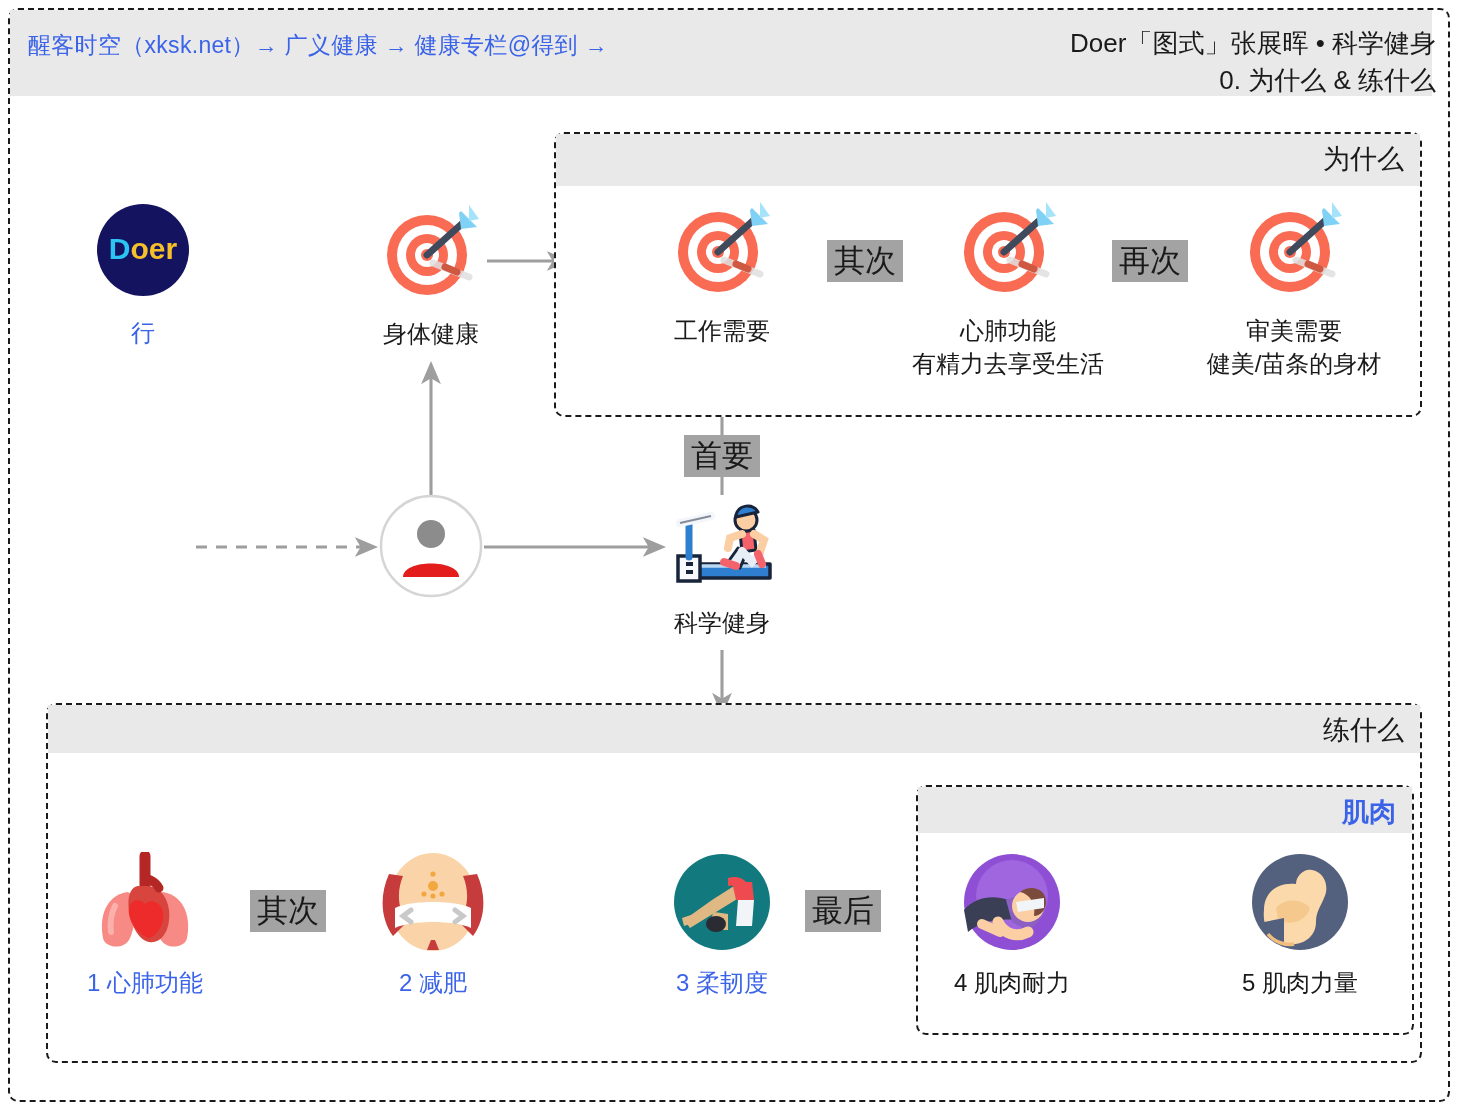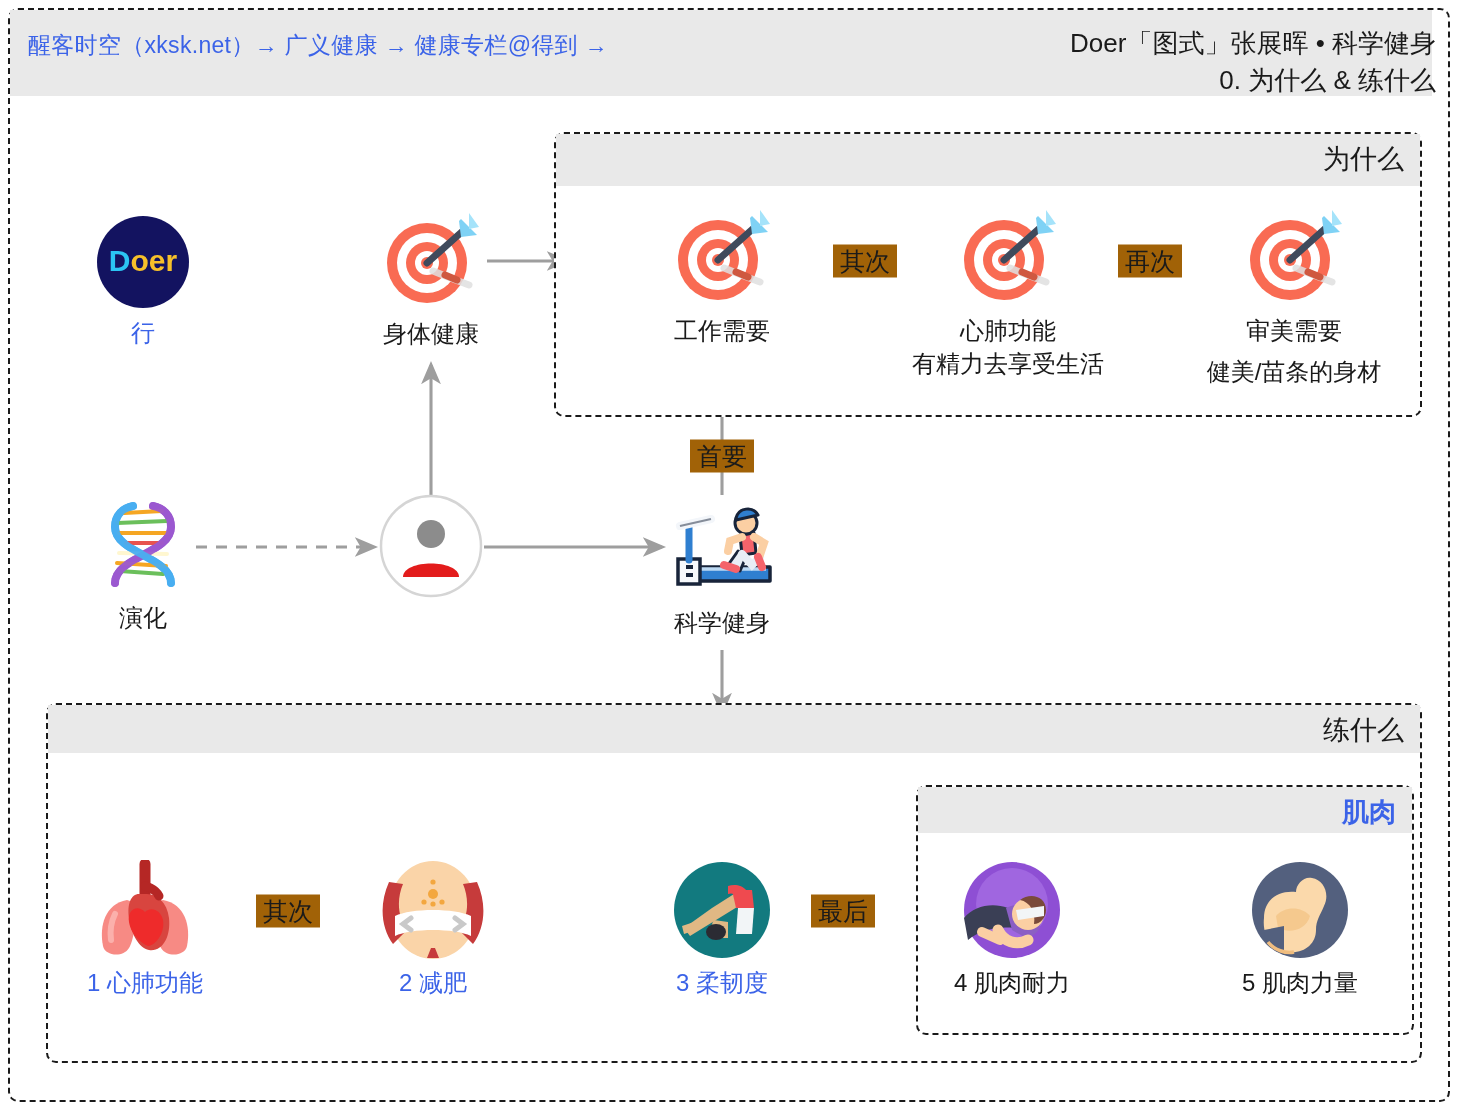--- a/index.html
+++ b/index.html
@@ -95,38 +95,37 @@
   
   .node {
     position: absolute;
     text-align: center;
     width: 240px;
     margin-left: -120px;   
   }
   .node .icon {
     height: 108px;
     display: flex;
-    align-items: flex-end;
     justify-content: center;
   }
   .node .label {
     margin-top: 6px;
     font-size: 24px;
     line-height: 1.38;
     color: #1a1a1a;
     white-space: nowrap;
   }
   .node .label.blue { color: #3b63e8; }
 
   .edge-label {
     position: absolute;
     font-family: "Liberation Serif", "DejaVu Serif", serif;
-    font-size: 25px;
+    font-size: 31px;
     color: #1a1a1a;
-    background: #a16207;
+    background: #a3a3a3;
     padding: 0 7px;
     white-space: nowrap;
     transform: translate(-50%, -50%);
   }
 
   svg.wires {
     position: absolute;
     left: 0; top: 0;
     width: 1466px;
     height: 1116px;
@@ -196,42 +195,20 @@
       <svg class="icon-svg" width="96" height="96" viewBox="0 0 96 96">
         <circle cx="48" cy="48" r="46" fill="#131360"></circle>
         <text x="48" y="57" text-anchor="middle" font-family="'Liberation Sans',sans-serif" font-size="30" font-weight="bold">
           <tspan fill="#2bc4f3">D</tspan><tspan fill="#f7c02a">oe</tspan><tspan fill="#f7c02a">r</tspan>
         </text>
       </svg>
     </div>
     <div class="label blue">行</div>
   </div>
 
-  <div class="node" style="left:143px; top:487px;">
-    <div class="icon">
-      <svg class="icon-svg" width="100" height="100" viewBox="0 0 100 100">
-        <g stroke-width="0">
-          <path d="M22 88 C22 62, 78 58, 78 32 C78 20, 70 13, 60 11" stroke="#9b59d0" stroke-width="8" fill="none" stroke-linecap="round"></path>
-          <path d="M78 88 C78 62, 22 58, 22 32 C22 20, 30 13, 40 11" stroke="#49aef0" stroke-width="8" fill="none" stroke-linecap="round"></path>
-          <g stroke-width="4" stroke-linecap="round">
-            <line x1="27" y1="76" x2="70" y2="79" stroke="#6bbf5b"></line>
-            <line x1="24" y1="68" x2="73" y2="71" stroke="#f5a623"></line>
-            <line x1="26" y1="58" x2="74" y2="59" stroke="#fff7d0"></line>
-            <line x1="33" y1="48" x2="69" y2="48" stroke="#e8534f"></line>
-            <line x1="26" y1="38" x2="74" y2="38" stroke="#f5a623"></line>
-            <line x1="24" y1="28" x2="74" y2="26" stroke="#6bbf5b"></line>
-            <line x1="31" y1="18" x2="69" y2="16" stroke="#f5a623"></line>
-          </g>
-          <path d="M22 88 C22 62, 78 58, 78 32 C78 20, 70 13, 60 11" stroke="#9b59d0" stroke-width="7.5" fill="none" stroke-linecap="round" opacity="0.95"></path>
-          <path d="M78 88 C78 62, 22 58, 22 32 C22 20, 30 13, 40 11" stroke="#49aef0" stroke-width="7.5" fill="none" stroke-linecap="round" opacity="0.95"></path>
-        </g>
-      </svg>
-    </div>
-    <div class="label">演化</div>
-  </div>
 
   <div class="node" style="left:431px; top:492px; width:120px; margin-left:-60px;">
     <div class="icon" style="height:108px; align-items:center;">
       <svg class="icon-svg" width="106" height="106" viewBox="0 0 106 106">
         <circle cx="53" cy="53" r="50" fill="#ffffff" stroke="#d5d5d5" stroke-width="2.5"></circle>
         <circle cx="53" cy="41" r="14" fill="#8c8c8c"></circle>
         <path d="M25 84 C25 66, 81 66, 81 84 Z" fill="#e31c1c"></path>
       </svg>
     </div>
   </div>
@@ -330,21 +307,21 @@
         <circle cx="46" cy="52" r="12" fill="#ffffff"></circle>
         <circle cx="46" cy="52" r="6" fill="#f96b53"></circle>
         <path d="M46 52 L84 18" stroke="#3f4a5c" stroke-width="7" stroke-linecap="round"></path>
         <path d="M80 8 L96 24 L80 26 L78 10 Z" fill="#7fd2f5"></path>
         <path d="M88 2 L98 16 L88 18 Z" fill="#a5e3fa"></path>
         <path d="M52 60 L72 68 L88 74" stroke="#e0e0e0" stroke-width="7" stroke-linecap="round" opacity="0.85"></path>
         <path d="M64 64 L76 69" stroke="#cf5840" stroke-width="7" stroke-linecap="round"></path>
       </svg>
     </div>
     <div class="label">审美需要</div>
-    <div class="label" style="margin-top:8px;">健美/苗条的身材</div>
+    <div class="label" style="margin-top:0;">健美/苗条的身材</div>
   </div>
 
   <div class="node" style="left:145px; top:852px;">
     <div class="icon">
       <svg class="icon-svg" width="104" height="100" viewBox="0 0 104 100">
         <path d="M52 4 L52 40" stroke="#b52725" stroke-width="11" stroke-linecap="round"></path>
         <path d="M34 40 C12 44, 6 66, 10 86 C12 96, 30 98, 36 88 C42 78, 44 52, 40 42 Z" fill="#f78a84"></path>
         <path d="M70 40 C92 44, 98 66, 94 86 C92 96, 74 98, 68 88 C62 78, 60 52, 64 42 Z" fill="#f78a84"></path>
         <path d="M46 34 C38 34, 34 44, 36 58 C38 74, 46 88, 56 90 C70 92, 78 76, 76 58 C74 42, 64 34, 54 34 Z" fill="#d8453f"></path>
         <path d="M52 52 C44 44, 34 50, 36 62 C38 76, 52 86, 56 86 C64 84, 72 72, 70 60 C68 50, 58 46, 52 52 Z" fill="#ee2b2b"></path>

